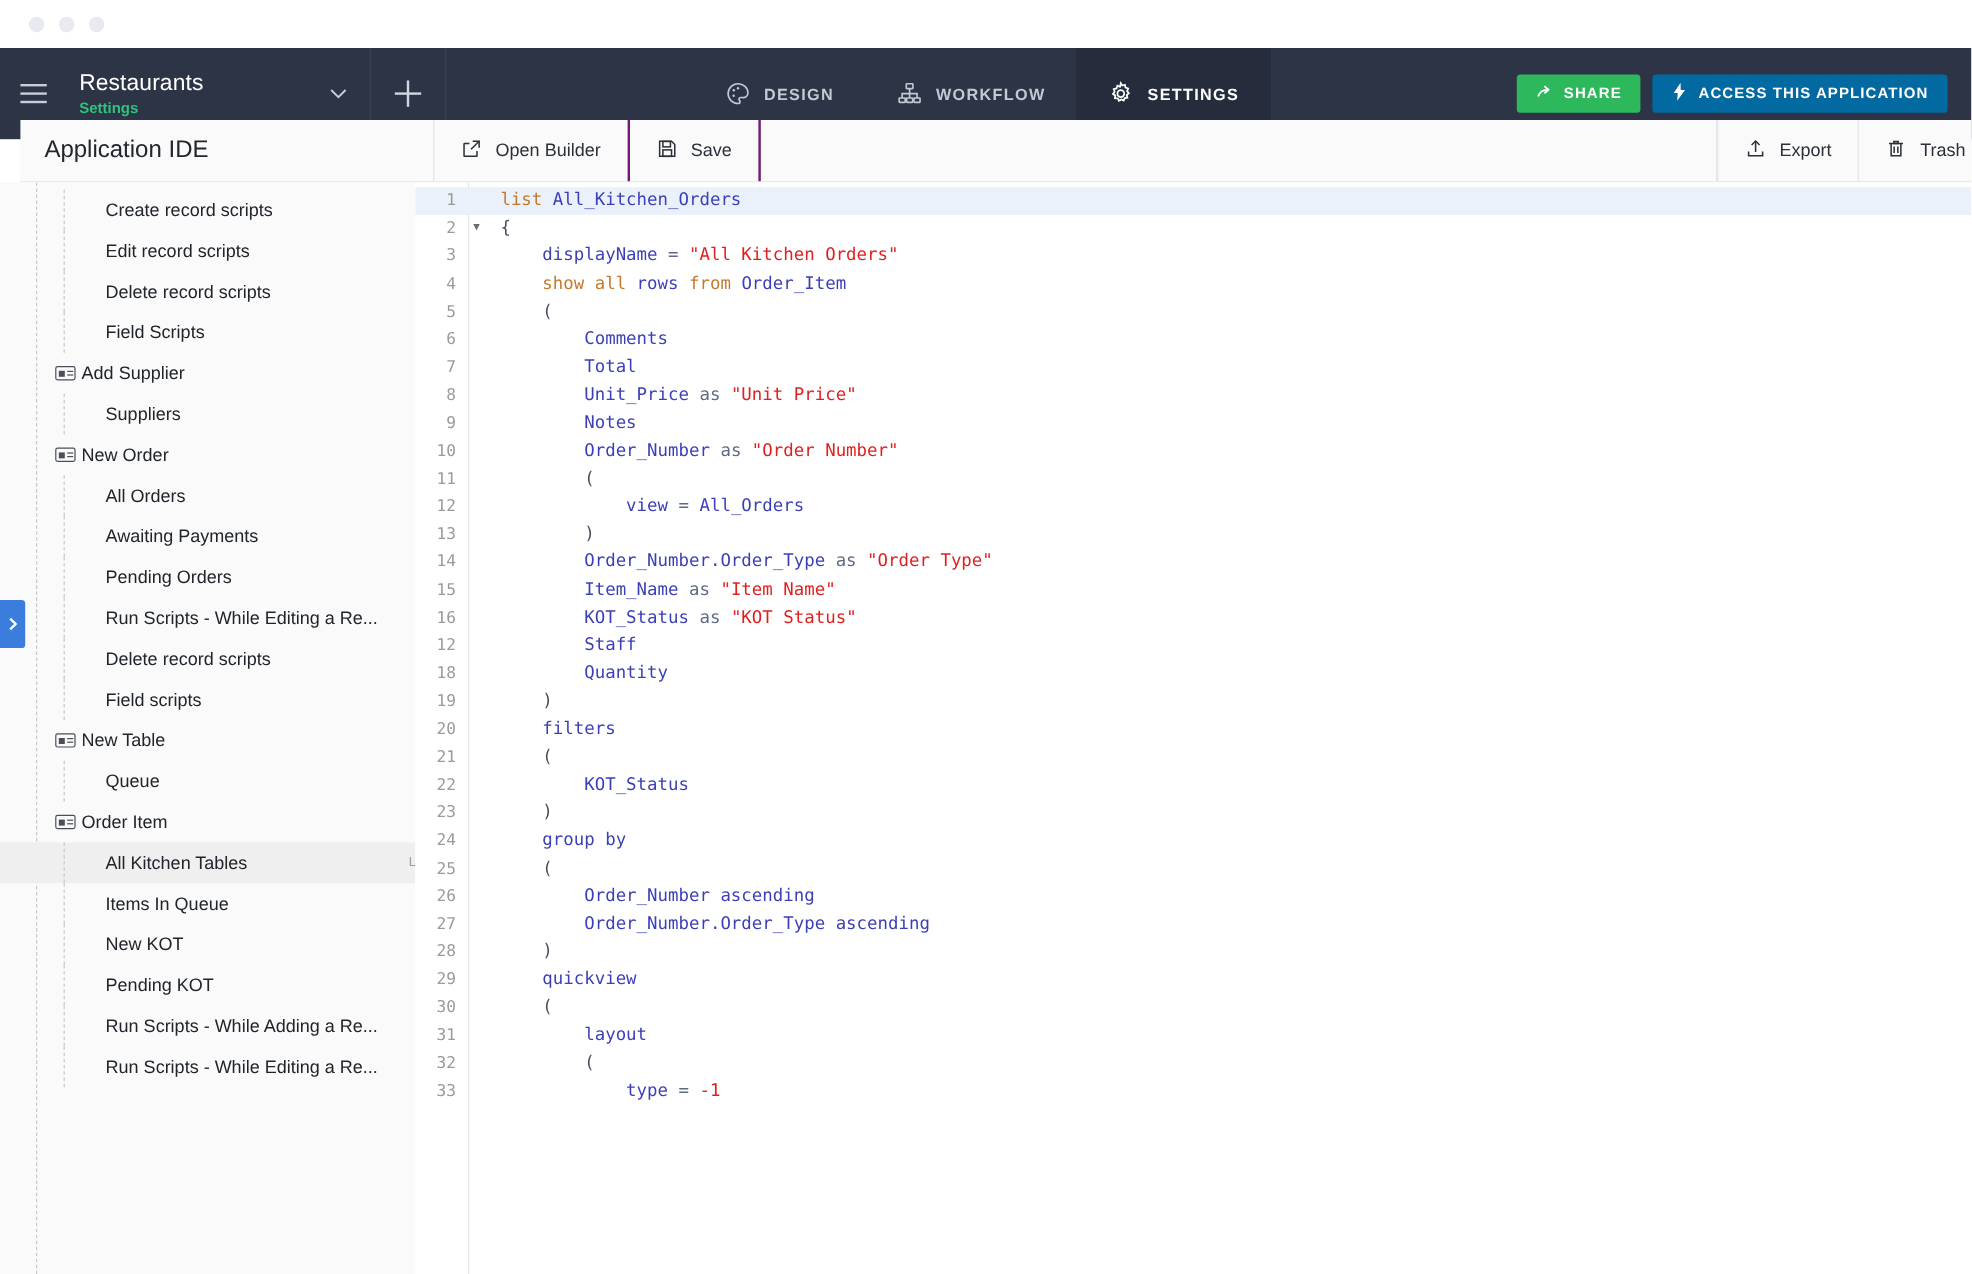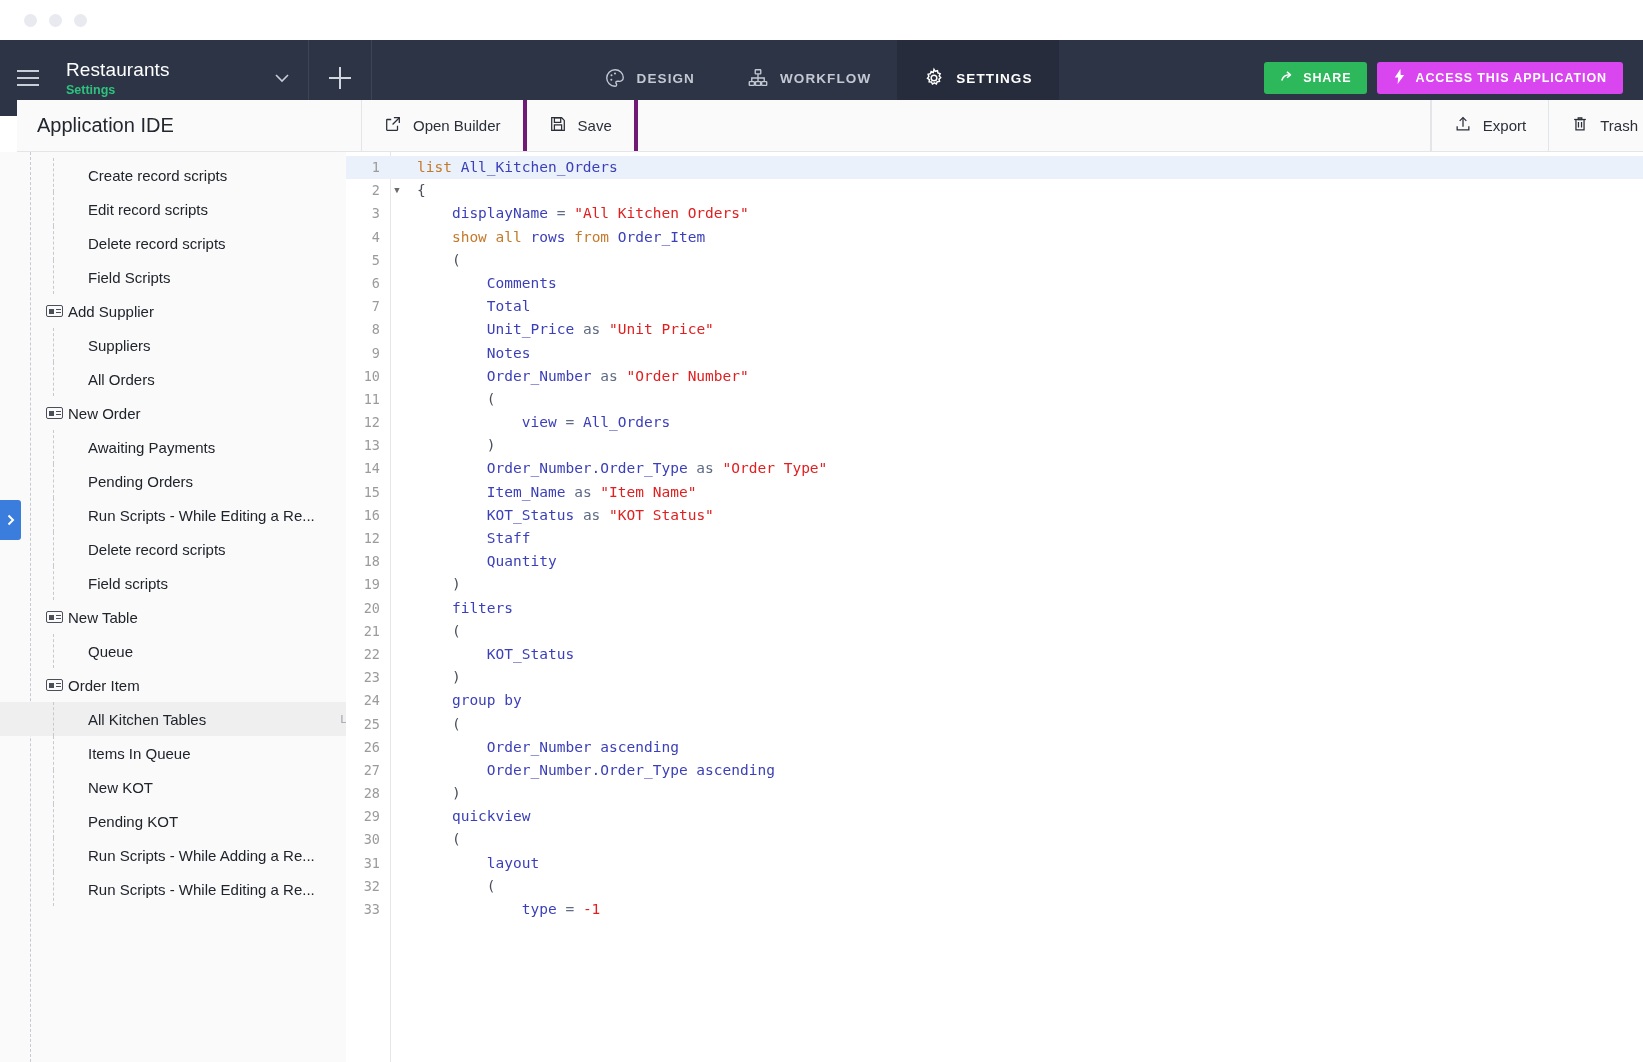--- a/index.html
+++ b/index.html
@@ -77,38 +77,38 @@
   .navtab svg { display: block; }
 
   .topbtns { display: flex; align-items: center; gap: 10px; padding-right: 20px; }
   .btn {
     display: flex; align-items: center; gap: 9px;
     height: 32px; padding: 0 16px; border-radius: 3px;
     color: #fff; font-size: 12.5px; font-weight: bold; letter-spacing: .9px;
     cursor: pointer; white-space: nowrap;
   }
   .btn-share { background: #2eb85c; }
-  .btn-access { background: #d946ef; }
+  .btn-access { background: #0369a1; }
 
   
   .toolbar {
     position: absolute; left: 17px; top: 100px; width: 1643px; height: 52px;
     background: #fafafa; border-bottom: 1px solid #e3e5e9;
     display: flex; align-items: stretch;
     box-sizing: border-box;
   }
   .ide-title {
     width: 345px; display: flex; align-items: center; padding-left: 20px;
     font-size: 20px; color: #22262e; box-sizing: border-box;
     border-right: 1px solid #e3e5e9;
   }
   .tool-item {
     display: flex; align-items: center; gap: 11px;
     padding: 0 22px; font-size: 15px; color: #2b2f38;
-    border-right: 4px solid #701a75; cursor: pointer; white-space: nowrap;
+    border-right: 2px solid #701a75; cursor: pointer; white-space: nowrap;
   }
   .tool-spacer { flex: 1; border-right: 1px solid #e3e5e9; }
   .tool-right { display: flex; align-items: stretch; }
   .tool-right .tool-item { border-right: none; border-left: 1px solid #e3e5e9; }
 
   
   .sidebar {
     position: absolute; left: 0; top: 152px; width: 390px; height: 910px;
     background: #fafafa; border-right: 1px solid #e3e5e9;
     overflow: hidden; box-sizing: border-box;
@@ -348,27 +348,27 @@
           <div class="node-label">Field Scripts</div>
         </div>
         <div class="node group">
           <div class="node-icon"></div>
           <div class="node-label">Add Supplier</div>
         </div>
         <div class="node leaf">
           <div class="vline"></div>
           <div class="node-label">Suppliers</div>
         </div>
-        <div class="node leaf">
-          <div class="vline"></div>
-          <div class="node-label">All Orders</div>
-        </div>
         <div class="node group">
           <div class="node-icon"></div>
           <div class="node-label">New Order</div>
+        </div>
+        <div class="node leaf">
+          <div class="vline"></div>
+          <div class="node-label">All Orders</div>
         </div>
         <div class="node leaf">
           <div class="vline"></div>
           <div class="node-label">Awaiting Payments</div>
         </div>
         <div class="node leaf">
           <div class="vline"></div>
           <div class="node-label">Pending Orders</div>
         </div>
         <div class="node leaf">

